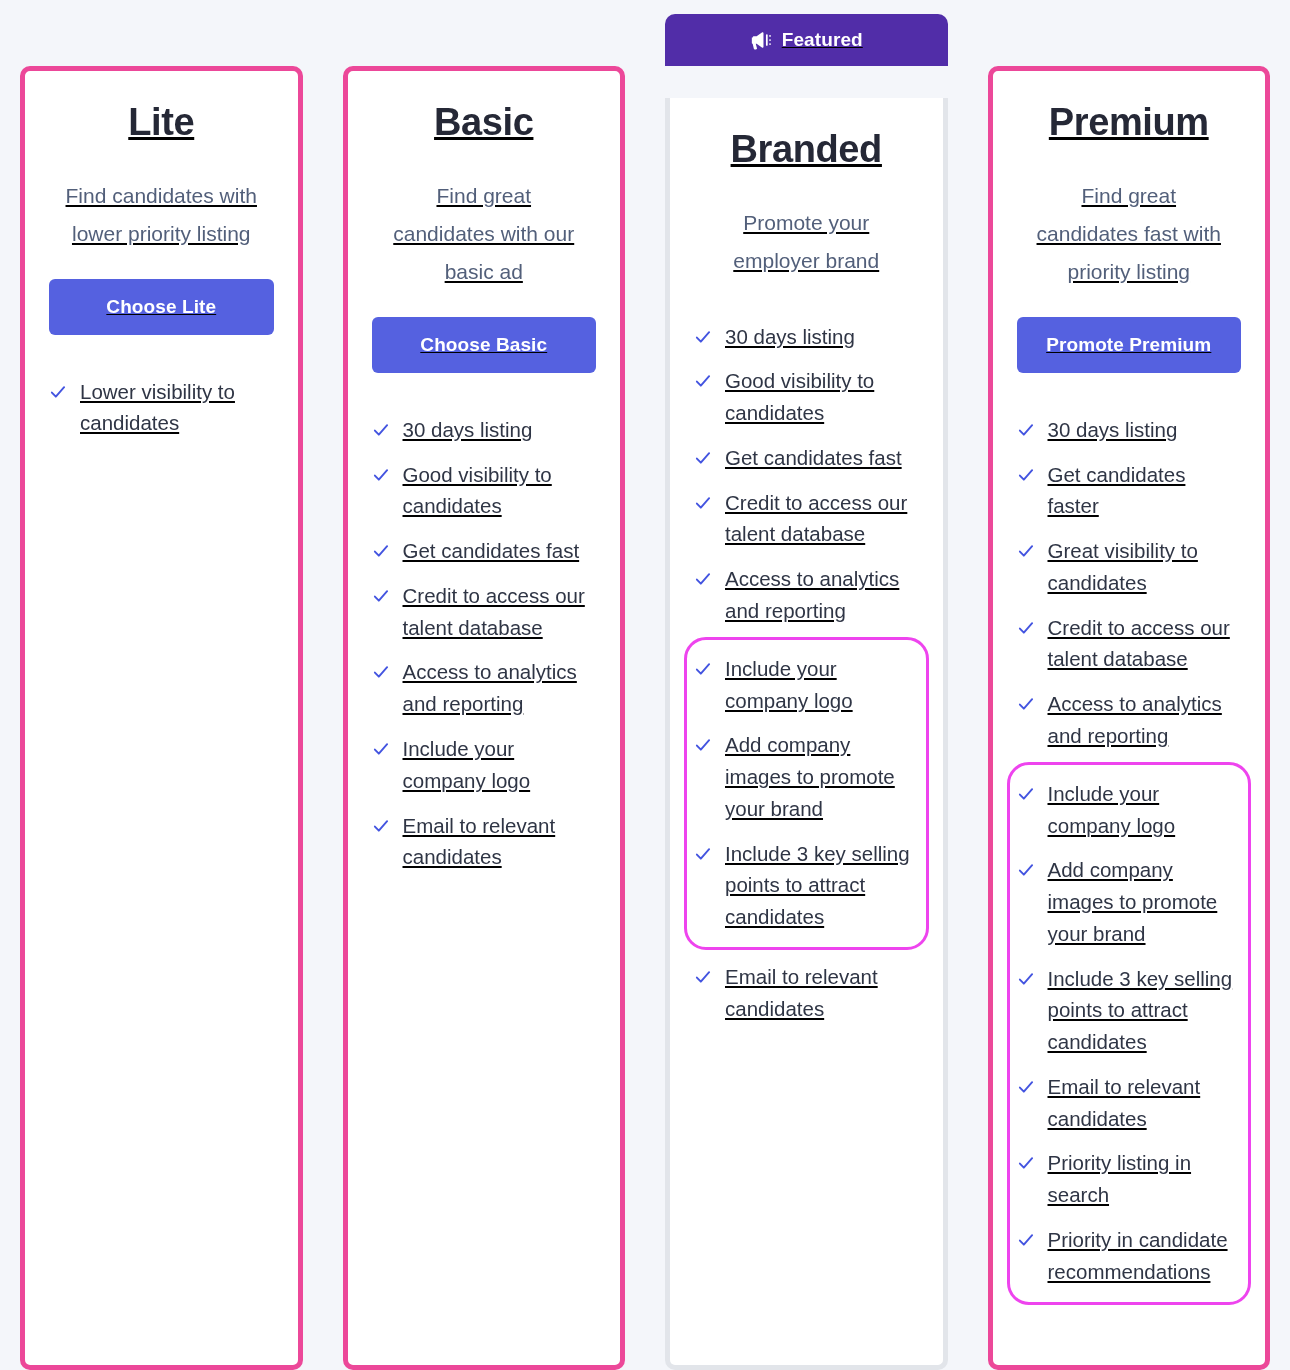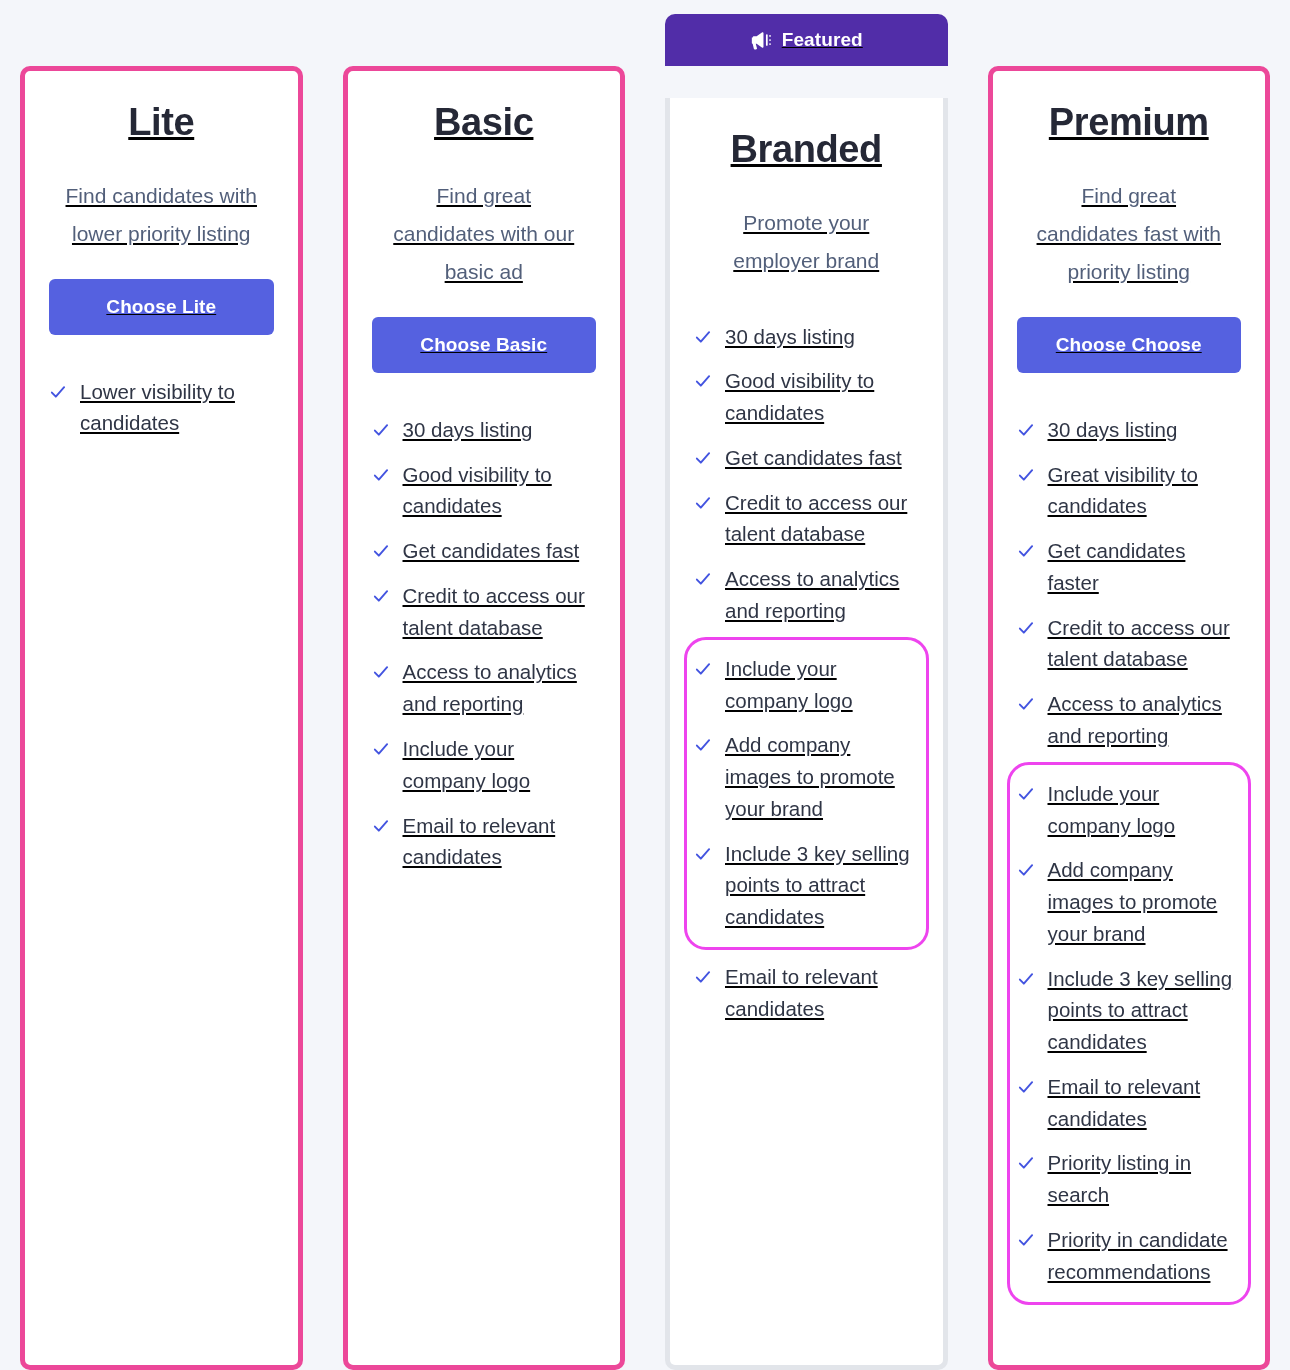--- a/index.html
+++ b/index.html
@@ -307,41 +307,41 @@
         </div>
         <div class="spacer-grow"></div>
       </div>
     </div>
     <div class="plan-col">
       <div class="badge-spacer"></div>
       <div class="plan-card">
         <div class="plan-name">Premium</div>
         <div class="plan-desc">Find great candidates fast with priority listing</div>
         <div class="cta-wrap">
-          <button class="cta-button">Choose Choose</button>
+          <button class="cta-button">Promote Premium</button>
         </div>
         <div class="features">
           <div>
             <div class="feature-item">
               <svg class="check-icon" viewBox="0 0 20 20" fill="none" xmlns="http://www.w3.org/2000/svg">
                 <path d="M3.2 10.6 L7.6 15.2 L16.8 4.6" stroke="#4354e0" stroke-width="2.1" stroke-linecap="round" stroke-linejoin="round"></path>
               </svg>
               <span class="feature-text">30 days listing</span>
             </div>
             <div class="feature-item">
               <svg class="check-icon" viewBox="0 0 20 20" fill="none" xmlns="http://www.w3.org/2000/svg">
                 <path d="M3.2 10.6 L7.6 15.2 L16.8 4.6" stroke="#4354e0" stroke-width="2.1" stroke-linecap="round" stroke-linejoin="round"></path>
               </svg>
+              <span class="feature-text">Get candidates faster</span>
+            </div>
+            <div class="feature-item">
+              <svg class="check-icon" viewBox="0 0 20 20" fill="none" xmlns="http://www.w3.org/2000/svg">
+                <path d="M3.2 10.6 L7.6 15.2 L16.8 4.6" stroke="#4354e0" stroke-width="2.1" stroke-linecap="round" stroke-linejoin="round"></path>
+              </svg>
               <span class="feature-text">Great visibility to candidates</span>
-            </div>
-            <div class="feature-item">
-              <svg class="check-icon" viewBox="0 0 20 20" fill="none" xmlns="http://www.w3.org/2000/svg">
-                <path d="M3.2 10.6 L7.6 15.2 L16.8 4.6" stroke="#4354e0" stroke-width="2.1" stroke-linecap="round" stroke-linejoin="round"></path>
-              </svg>
-              <span class="feature-text">Get candidates faster</span>
             </div>
             <div class="feature-item">
               <svg class="check-icon" viewBox="0 0 20 20" fill="none" xmlns="http://www.w3.org/2000/svg">
                 <path d="M3.2 10.6 L7.6 15.2 L16.8 4.6" stroke="#4354e0" stroke-width="2.1" stroke-linecap="round" stroke-linejoin="round"></path>
               </svg>
               <span class="feature-text">Credit to access our talent database</span>
             </div>
             <div class="feature-item">
               <svg class="check-icon" viewBox="0 0 20 20" fill="none" xmlns="http://www.w3.org/2000/svg">
                 <path d="M3.2 10.6 L7.6 15.2 L16.8 4.6" stroke="#4354e0" stroke-width="2.1" stroke-linecap="round" stroke-linejoin="round"></path>

